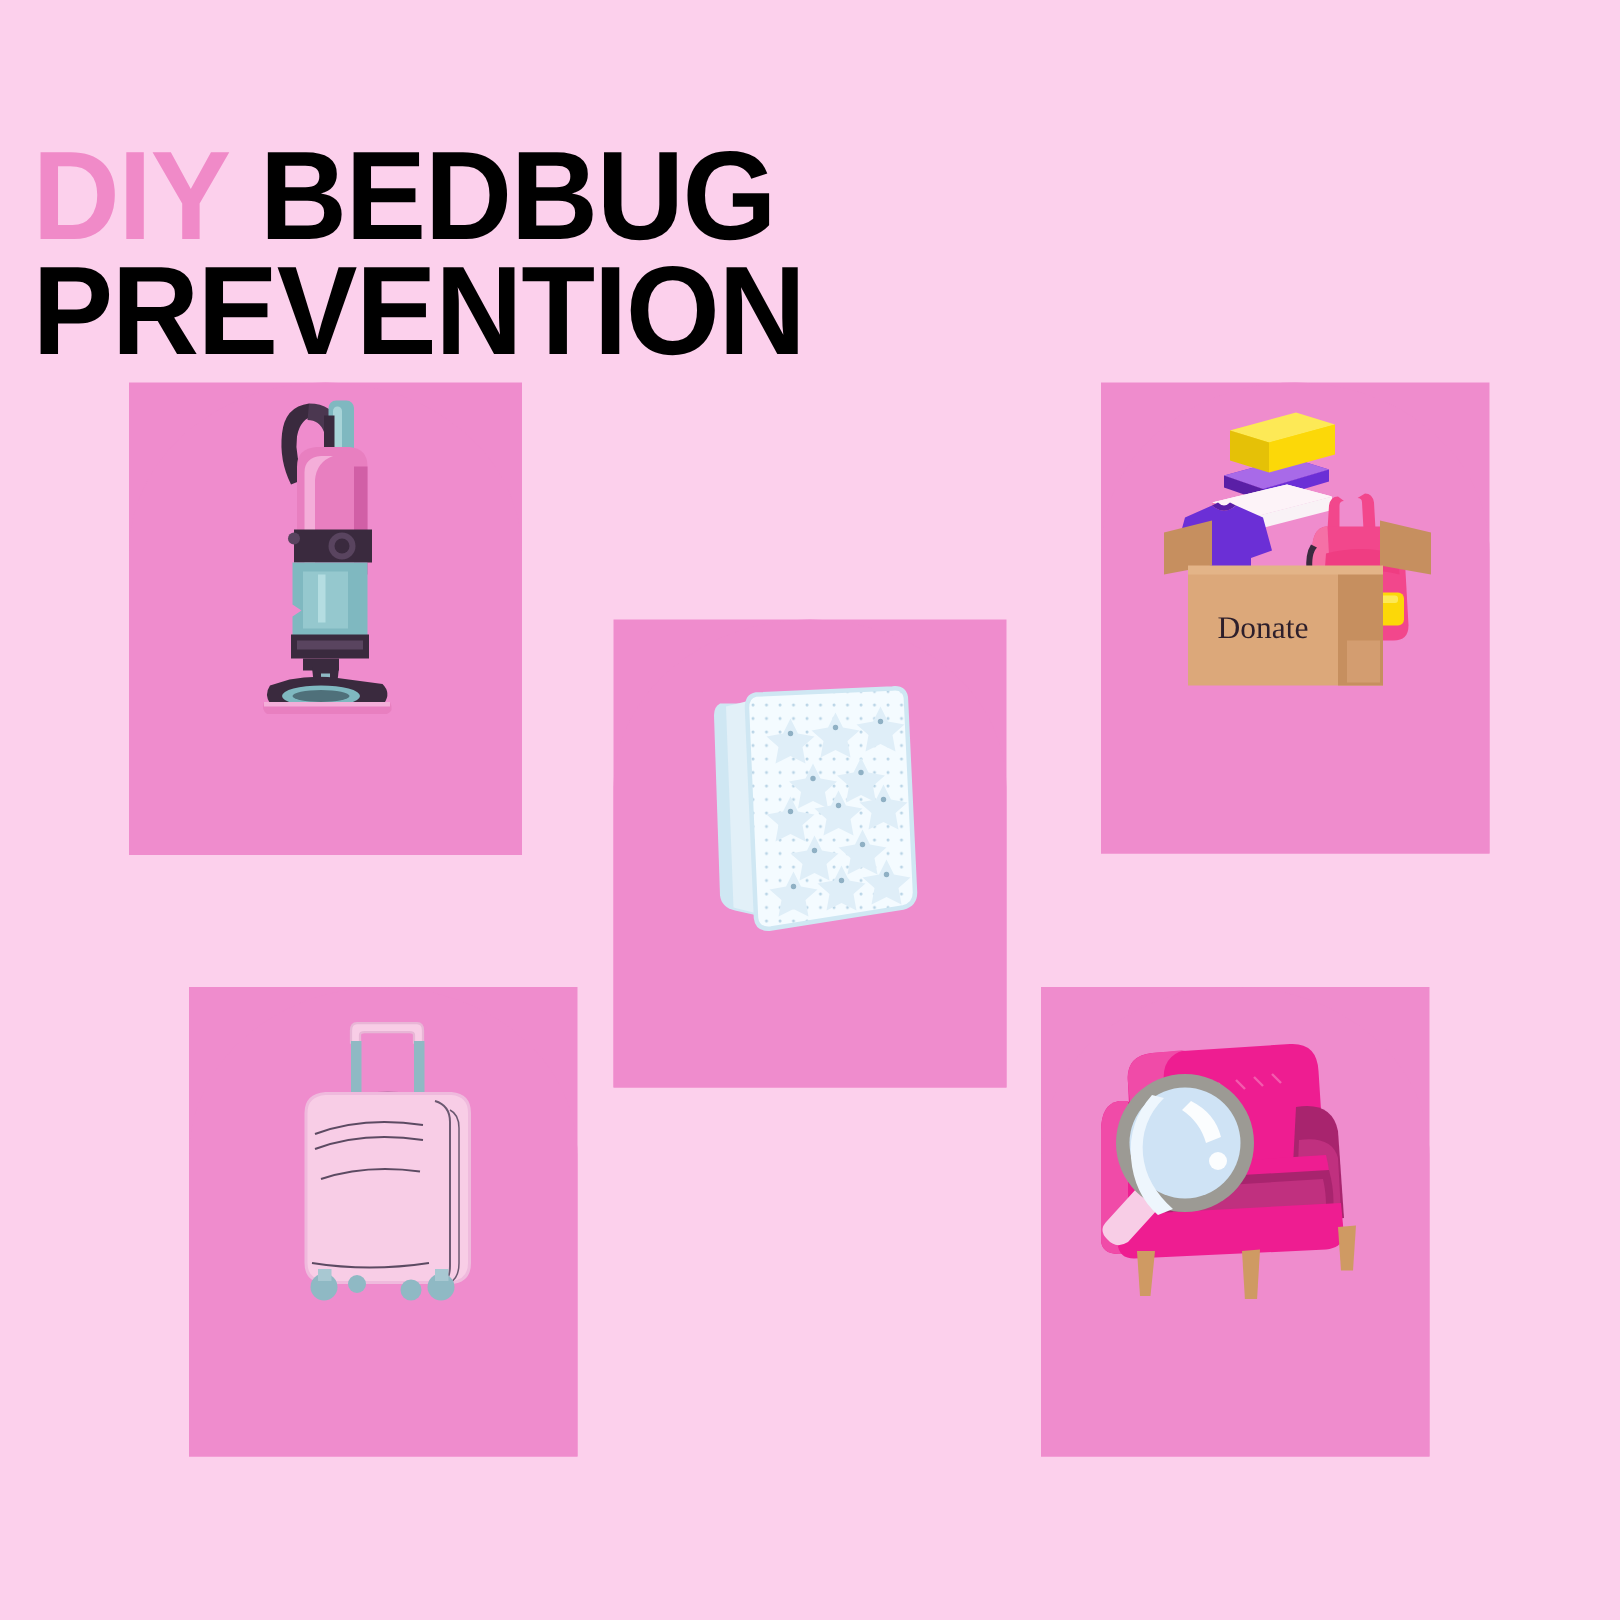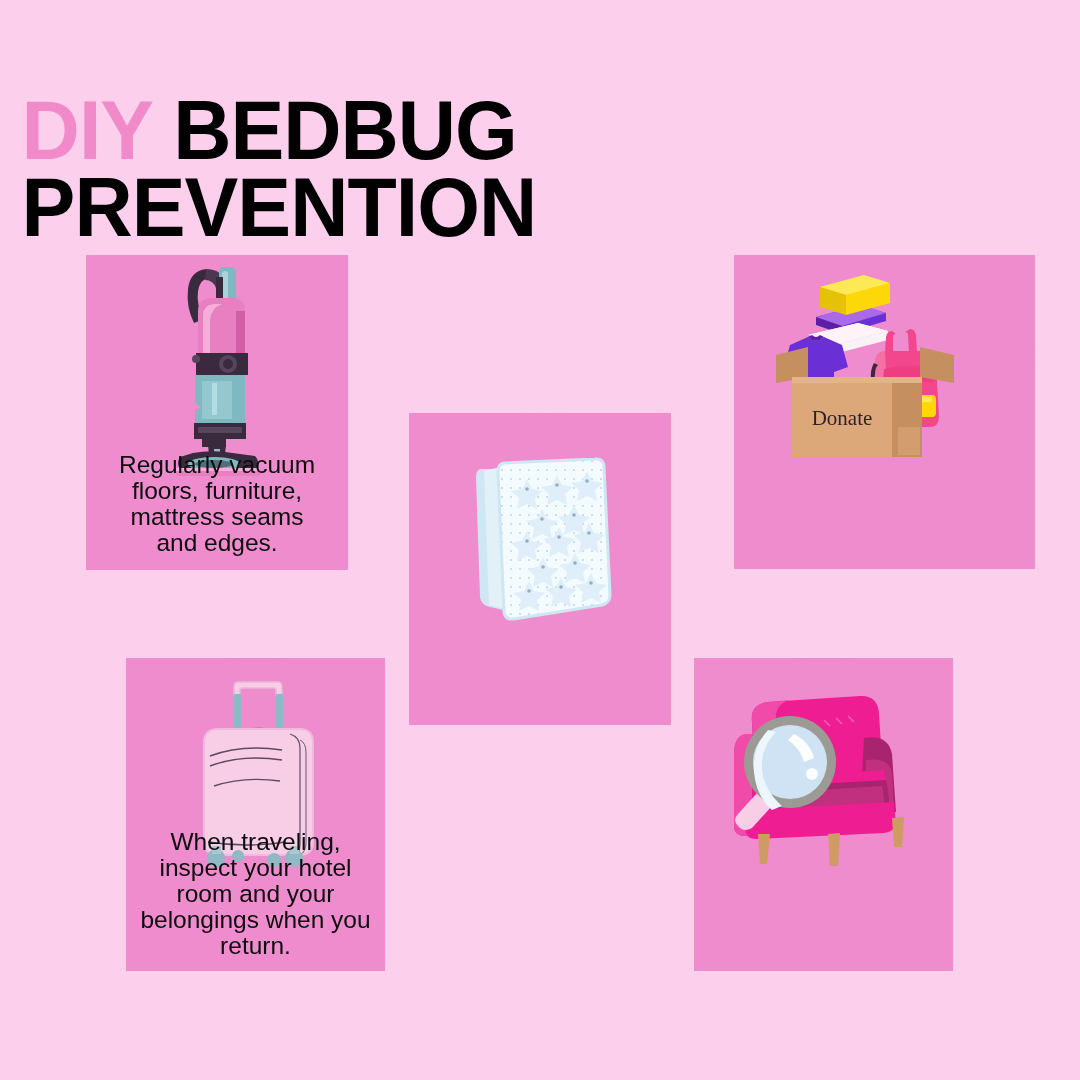--- a/index.html
+++ b/index.html
@@ -72,21 +72,21 @@
     color: #0d0d0d;
     font-size: 24.5px;
     line-height: 1.06;
     font-weight: normal;
     white-space: pre-line;
   }
 
   
   #card-vacuum   { left: 86px;  top: 255px; width: 262px; height: 315px; }
   #card-mattress { left: 409px; top: 413px; width: 262px; height: 312px; }
-  #card-declutter{ left: 734px; top: 255px; width: 259px; height: 314px; padding-left: 42px; }
+  #card-declutter{ left: 734px; top: 255px; width: 259px; height: 314px; }
   #card-luggage  { left: 126px; top: 658px; width: 259px; height: 313px; }
   #card-furniture{ left: 694px; top: 658px; width: 259px; height: 313px; }
 
   #cap-vacuum    { bottom: 14px; }
   #cap-mattress  { bottom: 26px; }
   #cap-declutter { bottom: 10px; }
   #cap-luggage   { bottom: 12px; width: 370px; }
   #cap-furniture { bottom: 12px; width: 350px; }
 
   svg { display: block; }
@@ -133,24 +133,20 @@
       <rect x="64" y="190" width="6" height="10" fill="#8fb9c4"></rect>
 
       <path d="M30 198 q-4 6 0 12 l76 0 q5 -7 -1 -13 l-30 -4 q-16 -2 -32 1 z" fill="#3a2a3e"></path>
       <ellipse cx="64" cy="205" rx="26" ry="7" fill="#7fb8c0"></ellipse>
       <ellipse cx="64" cy="205" rx="19" ry="4" fill="#4f707a"></ellipse>
       <path d="M26 209 l84 0 q3 6 -2 8 l-80 0 q-4 -3 -2 -8 z" fill="#e87fc0"></path>
       <path d="M26 209 l84 0 q0 2 0 3 l-84 0 z" fill="#f4aed9"></path>
     </svg>
   </div>
 
-  <div class="card-caption" id="cap-vacuum">Regularly vacuum
-floors, furniture,
-mattress seams
-and edges.</div>
 </div>
 
 <div class="card" id="card-mattress">
   <div class="card-arch"></div>
 
   <div class="card-art" style="left:55px; top:28px; width:160px; height:190px;">
     <svg viewBox="0 0 160 190" width="160" height="190">
       <defs>
         <pattern id="dots" width="9" height="9" patternUnits="userSpaceOnUse">
           <circle cx="2" cy="2" r="1" fill="#b9d4e6"></circle>
@@ -270,25 +266,20 @@
 
       <circle cx="34" cy="184" r="9" fill="#8fb9c4"></circle>
       <circle cx="56" cy="182" r="6" fill="#8fb9c4"></circle>
       <circle cx="112" cy="184" r="9" fill="#8fb9c4"></circle>
       <circle cx="92" cy="186" r="7" fill="#8fb9c4"></circle>
       <rect x="30" y="172" width="9" height="8" fill="#a8c8d2"></rect>
       <rect x="108" y="172" width="9" height="8" fill="#a8c8d2"></rect>
     </svg>
   </div>
 
-  <div class="card-caption" id="cap-luggage">When traveling,
-inspect your hotel
-room and your
-belongings when you
-return.</div>
 </div>
 
 <div class="card" id="card-furniture">
   <div class="card-arch"></div>
 
   <div class="card-art" style="left:22px; top:28px; width:222px; height:180px;">
     <svg viewBox="0 0 222 180" width="222" height="180">
 
       <path d="M36 36 q-2 -18 16 -20 l92 -6 q18 -1 19 18 l4 62 -128 10 z" fill="#ee1d91"></path>
       <path d="M36 36 q-2 -18 16 -20 l22 -2 q-16 4 -14 22 l8 62 -26 2 z" fill="#f04ba8"></path>

